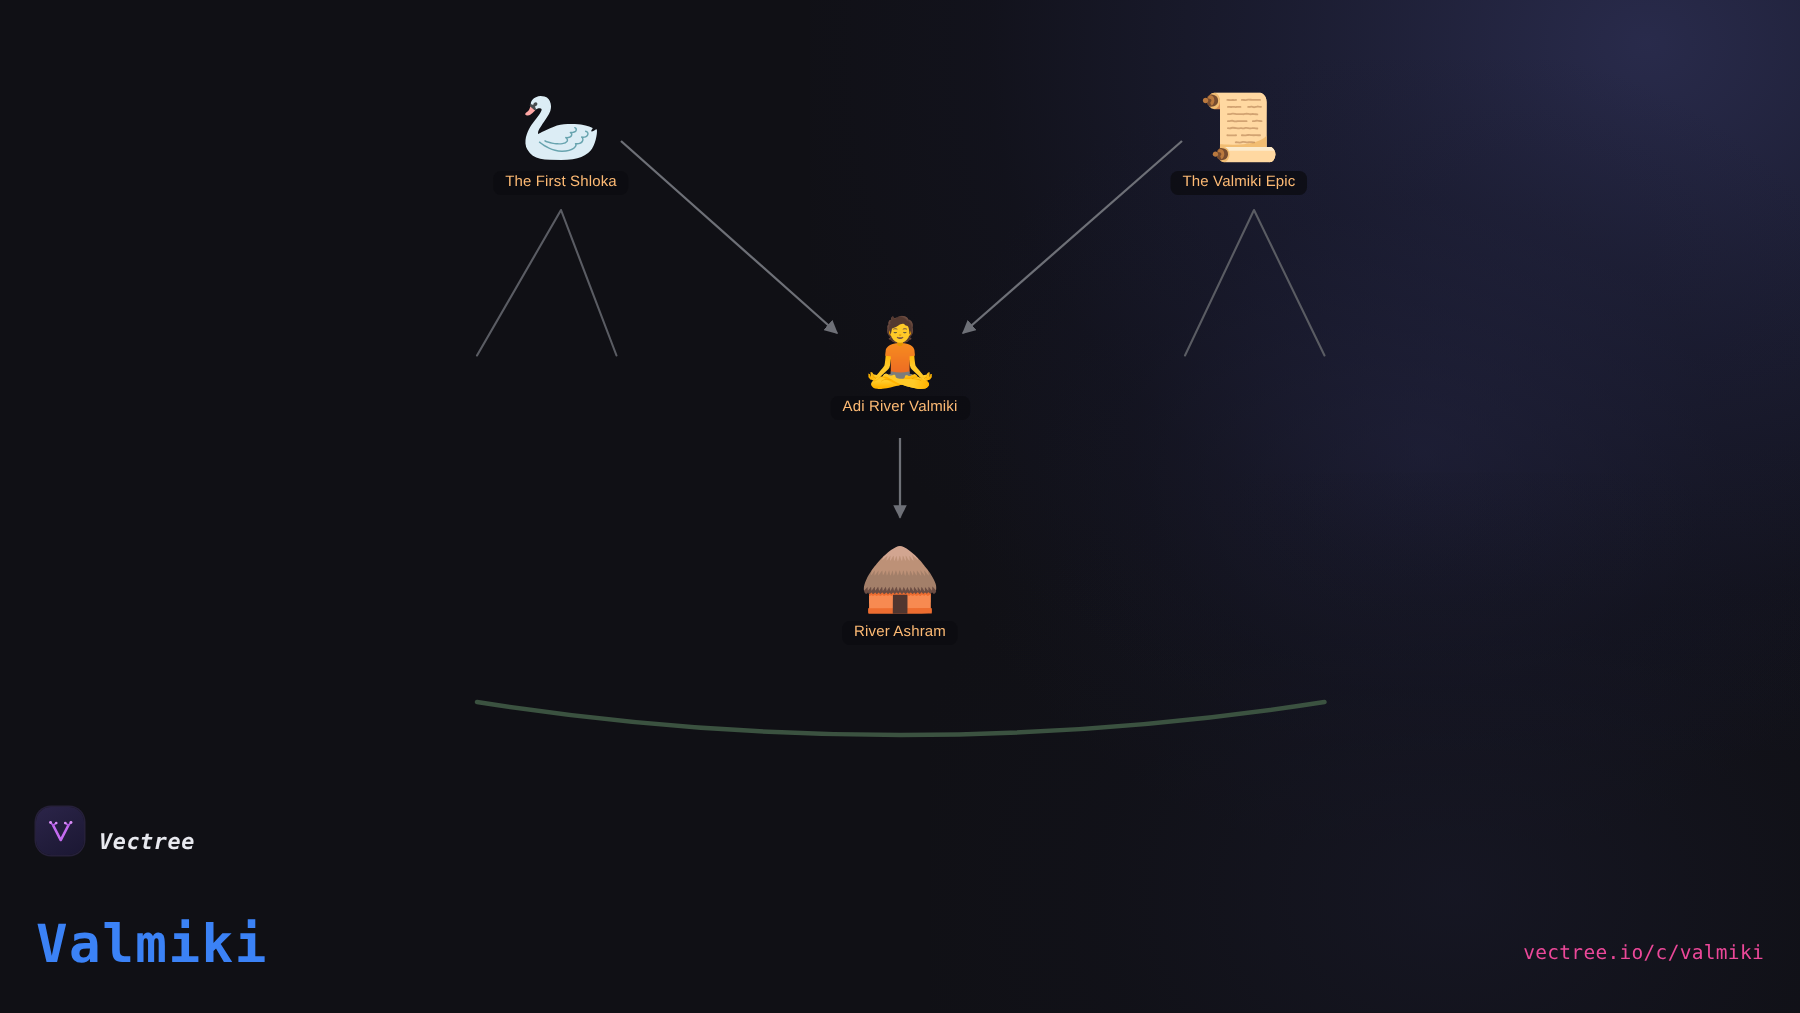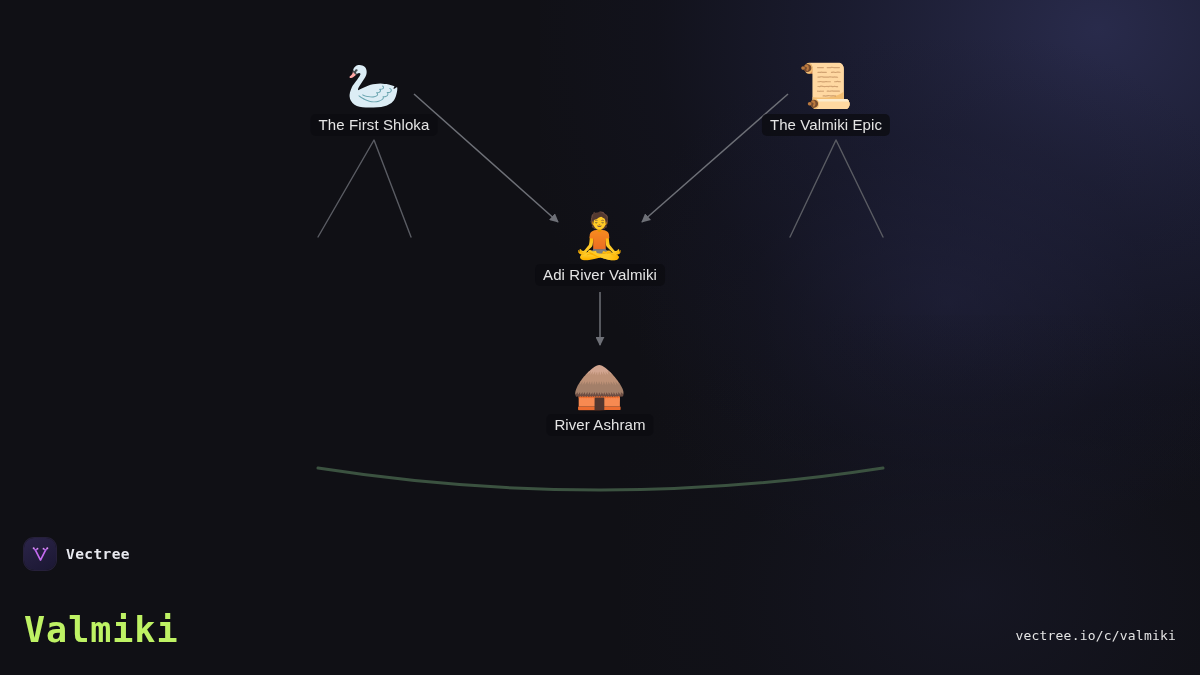--- a/index.html
+++ b/index.html
@@ -70,45 +70,46 @@
     font-size: 44px;
     line-height: 1;
     height: 52px;
     display: flex;
     align-items: center;
     justify-content: center;
     user-select: none;
   }
   .node-label {
     margin-top: 2px;
-    font-size: 15px;
-    color: #e5e5e5;
+    font-size: 10px;
+    color: #fdba74;
     white-space: nowrap;
     background: rgba(12,12,17,0.78);
     border-radius: 5px;
     padding: 2px 8px 3px;
     letter-spacing: 0.1px;
   }
 
   #node-shloka   { left: 374px; top: 60px; }
   #node-ramayana { left: 826px; top: 60px; }
   #node-valmiki  { left: 600px; top: 210px; }
   #node-ashram   { left: 600px; top: 360px; }
 
   
   #brand-block {
     position: absolute;
     left: 24px;
     bottom: 26px;
   }
   #brand-row {
     display: flex;
-    align-items: center;
+    align-items: flex-end;
     gap: 10px;
     margin-bottom: 8px;
+    font-style: italic;
   }
   #brand-logo {
     width: 32px; height: 32px;
     border-radius: 10px;
     background: linear-gradient(150deg, #2b2449 0%, #221d3c 55%, #1b1733 100%);
     display: flex;
     align-items: center;
     justify-content: center;
     box-shadow: 0 0 0 1px rgba(120,90,190,0.22);
     flex: none;
@@ -117,32 +118,32 @@
     font-family: "DejaVu Sans Mono", "Liberation Mono", monospace;
     font-size: 14.5px;
     font-weight: bold;
     color: #e8e9ef;
     letter-spacing: 0.4px;
   }
   #brand-title {
     font-family: "DejaVu Sans Mono", "Liberation Mono", monospace;
     font-size: 35px;
     font-weight: bold;
-    color: #bef264;
+    color: #3b82f6;
     letter-spacing: 1px;
     line-height: 1.05;
     margin-top: 42px;
   }
   #footer-url {
     position: absolute;
     right: 24px;
     bottom: 32px;
     font-family: "DejaVu Sans Mono", "Liberation Mono", monospace;
     font-size: 13px;
-    color: #e5e5e5;
+    color: #ec4899;
     letter-spacing: 0.2px;
   }
 </style>
 </head>
 <body>
 
 <div id="bg-glow-topright"></div>
 <div id="bg-glow-midright"></div>
 <div id="bg-glow-bottomright"></div>
 

